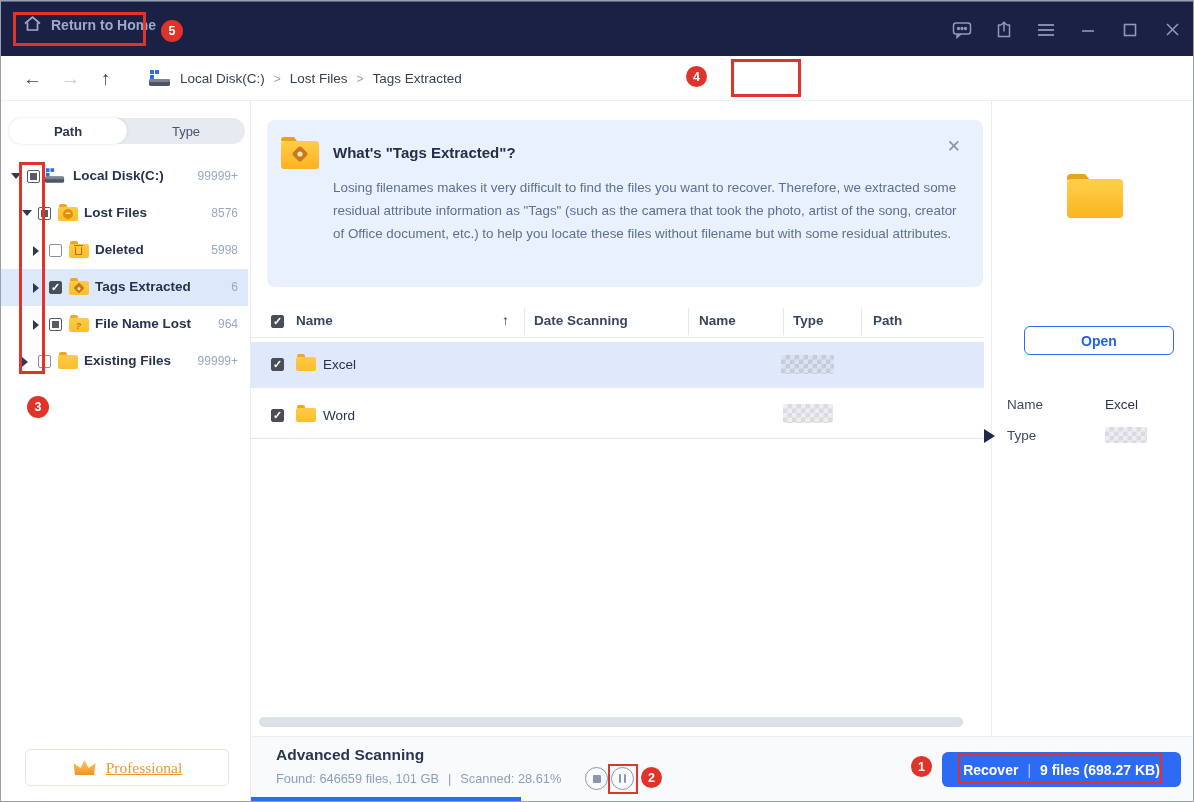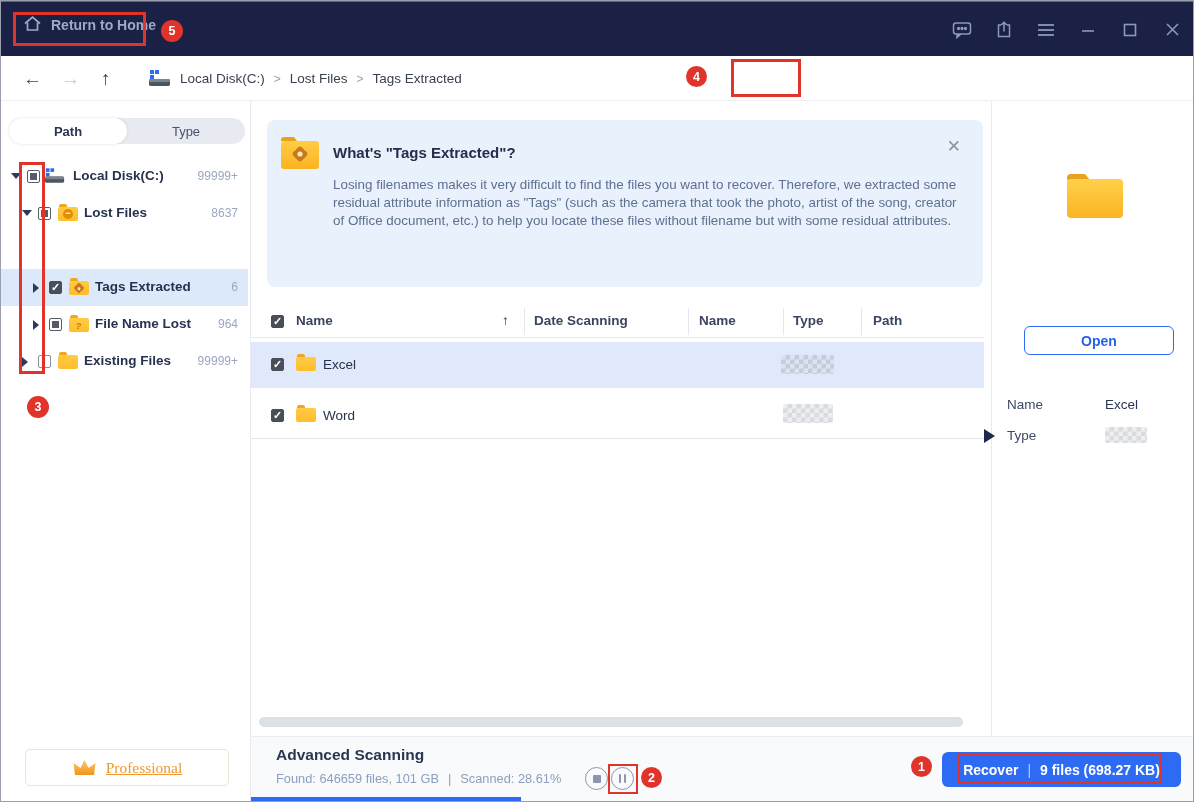--- a/index.html
+++ b/index.html
@@ -59,21 +59,21 @@
   .badge-q { position:absolute; left:6.5px; top:1.5px; color:#BE7A00; font-size:9.5px; font-weight:700; }
   .tlabel { position:absolute; top:10px; font-size:13.5px; font-weight:600; color:#26324E; white-space:nowrap; }
   .tcount { position:absolute; right:10px; top:11px; font-size:12px; color:#9AA7BF; }
   .pro-btn { position:absolute; left:24px; top:648px; width:204px; height:37px; background:#fff;
     border:1px solid #ECE4D6; border-radius:5px; display:flex; align-items:center; justify-content:center; gap:9px; cursor:pointer; }
   .pro-btn span { font-family:"Liberation Serif", serif; font-size:15.5px; color:#F0982F;text-decoration:underline; }
   
   .main { position:absolute; left:250px; top:100px; width:740px; height:635px; background:#fff; }
   .info-panel { position:absolute; left:16px; top:19px; width:716px; height:167px; background:#E9F1FC; border-radius:8px; }
   .info-title { position:absolute; left:66px; top:24px; font-size:15px; font-weight:700; color:#232F4B; }
-  .info-body { position:absolute; left:66px; top:56px; width:634px; font-size:13.4px; line-height:18px; color:#5E7090; }
+  .info-body { position:absolute; left:66px; top:56px; width:634px; font-size:13.4px; line-height:23px; color:#5E7090; }
   .info-close { position:absolute; right:22px; top:16px; font-size:17px; color:#8A94A8; cursor:pointer; }
   .thead { position:absolute; left:0; top:205px; width:733px; height:32px; border-bottom:1px solid #E9EBF0; }
   .th { position:absolute; top:7px; font-size:13.5px; font-weight:600; color:#3A4660; }
   .thdiv { position:absolute; top:2px; width:1px; height:27px; background:#E4E7EC; }
   .frow { position:absolute; left:0; width:733px; height:46px; }
   .frow.sel { background:#DFE9FB; }
   .frow .fold { top:15px; }
   .frow .cb { top:16px; }
   .flabel { position:absolute; left:72px; top:15px; font-size:13.5px; color:#26324E; }
   .mosaic { background-image:
@@ -243,23 +243,32 @@
       <span class="tcount">99999+</span>
     </div>
 
     <div class="trow" style="top:94px;">
       <span class="arr down" style="left:21px;"></span>
       <span class="cb partial" style="left:37px;"></span>
       <span class="fold" style="left:57px;">
           <i class="badge-minus">−</i>
         </span>
       <span class="tlabel" style="left:83px;">Lost Files</span>
-      <span class="tcount">8637</span>
-    </div>
-
+      <span class="tcount">8576</span>
+    </div>
+
+    <div class="trow" style="top:131px;">
+      <span class="arr right" style="left:32px;"></span>
+      <span class="cb" style="left:48px;"></span>
+      <span class="fold" style="left:68px;">
+          <i class="badge-trash"></i>
+        </span>
+      <span class="tlabel" style="left:94px;">Deleted</span>
+      <span class="tcount">5998</span>
+    </div>
 
     <div class="trow sel" style="top:168px;">
       <span class="arr right" style="left:32px;"></span>
       <span class="cb checked" style="left:48px;"></span>
       <span class="fold" style="left:68px;">
           <i class="badge-tag"></i>
         </span>
       <span class="tlabel" style="left:94px;">Tags Extracted</span>
       <span class="tcount">6</span>
     </div>

